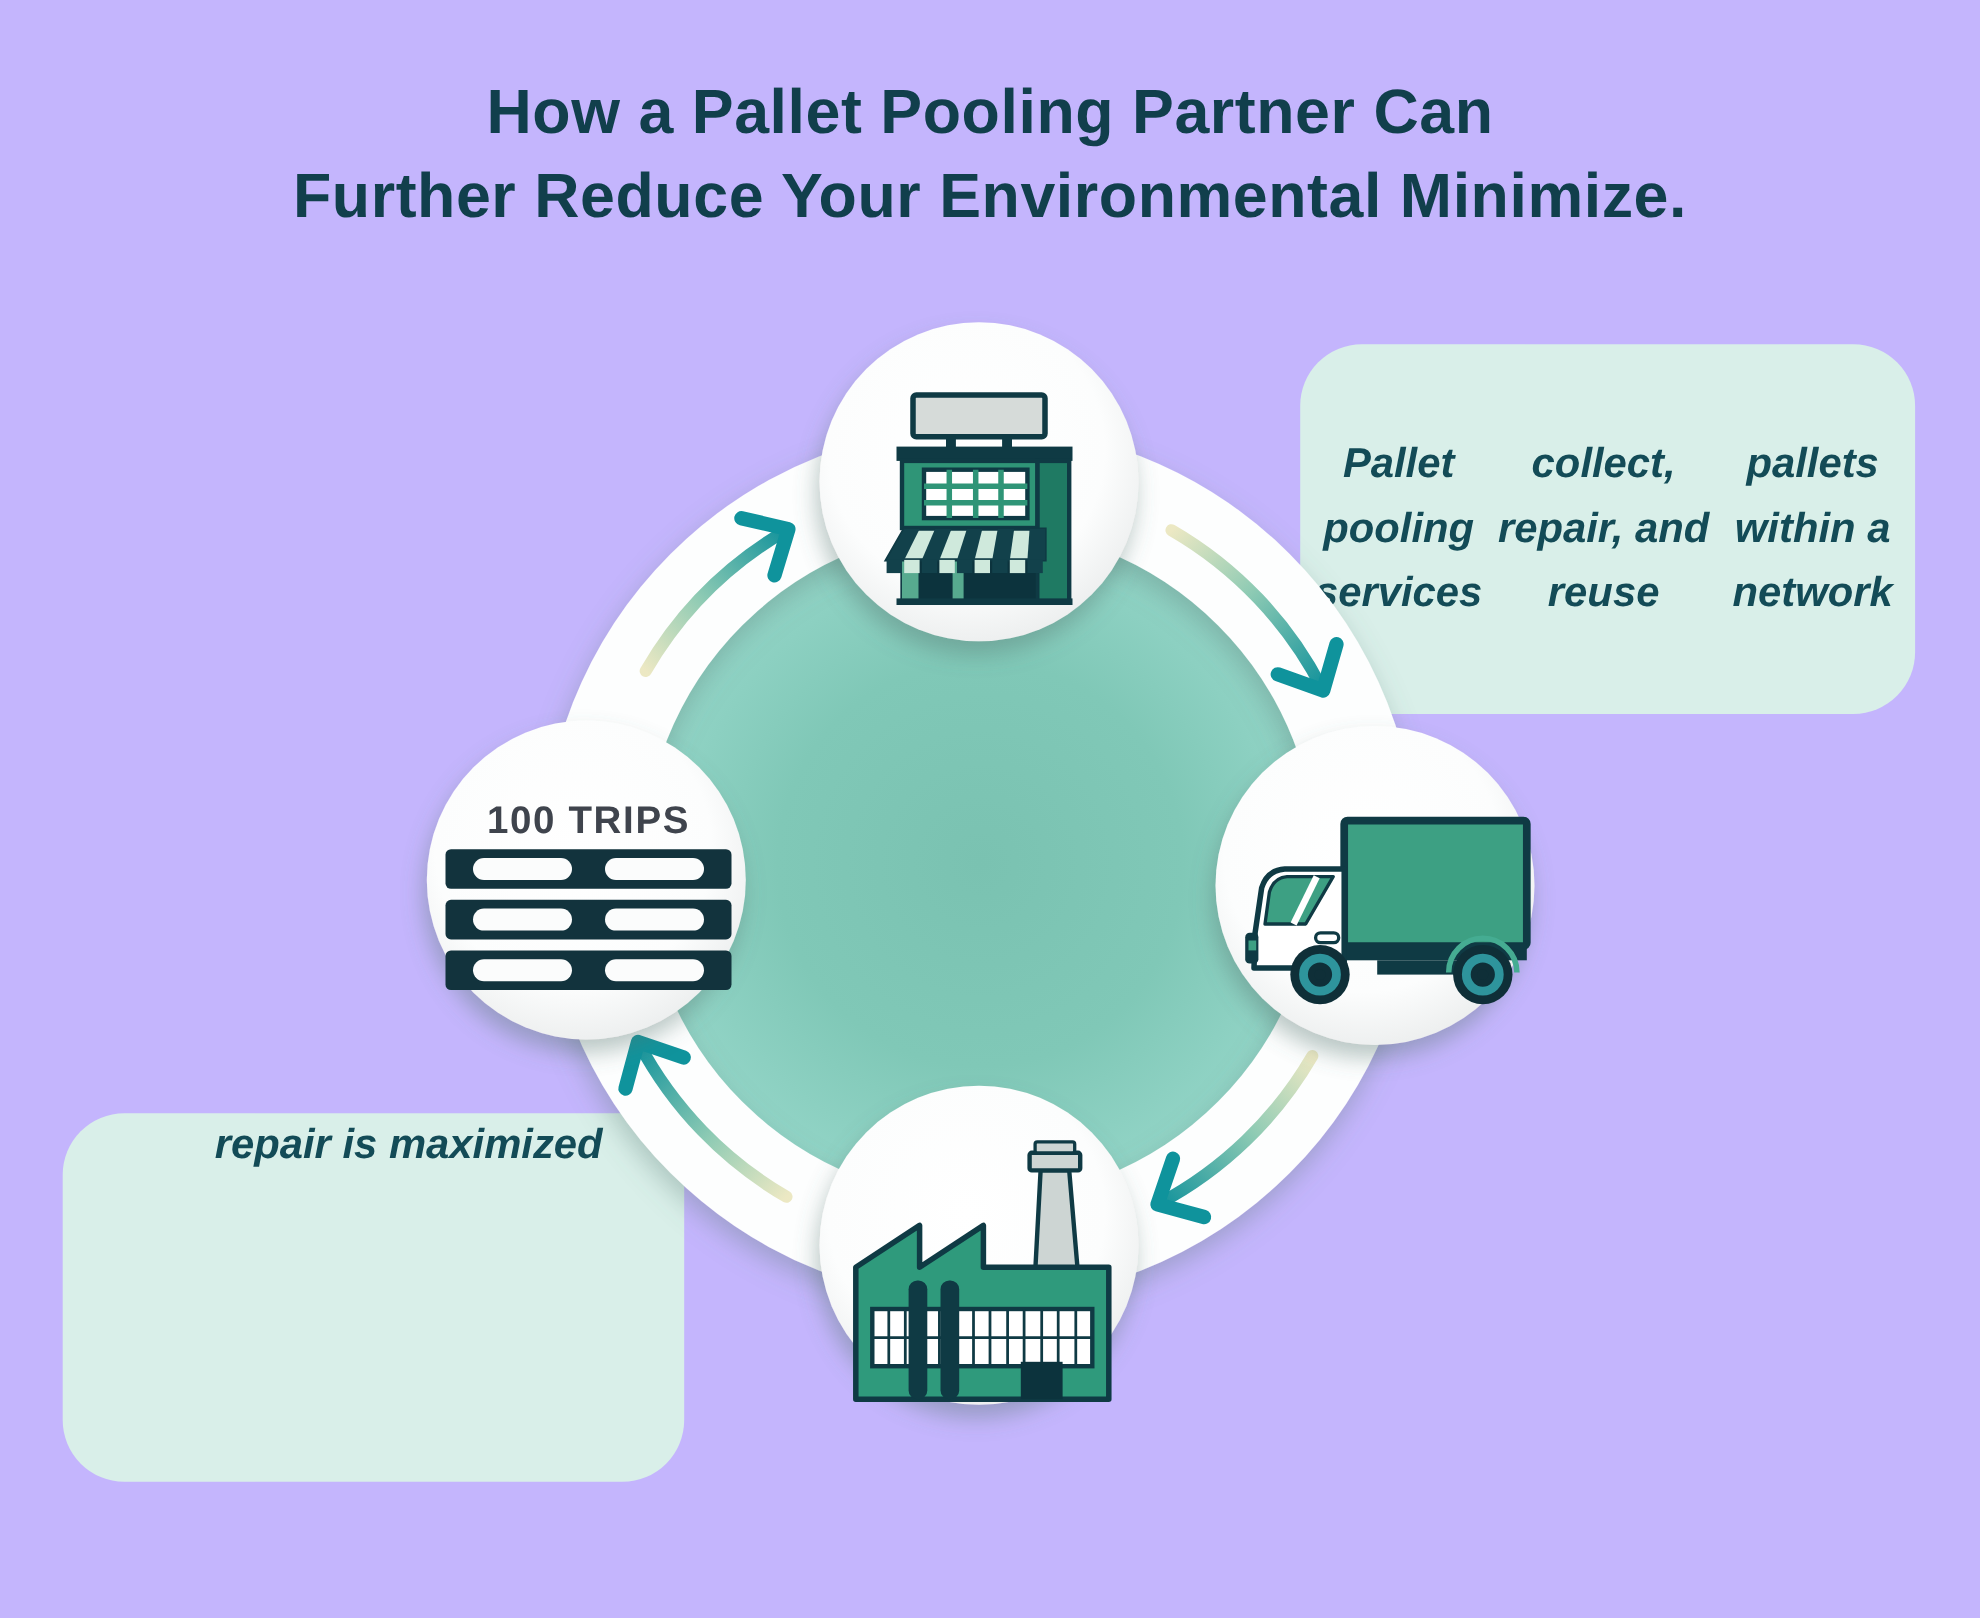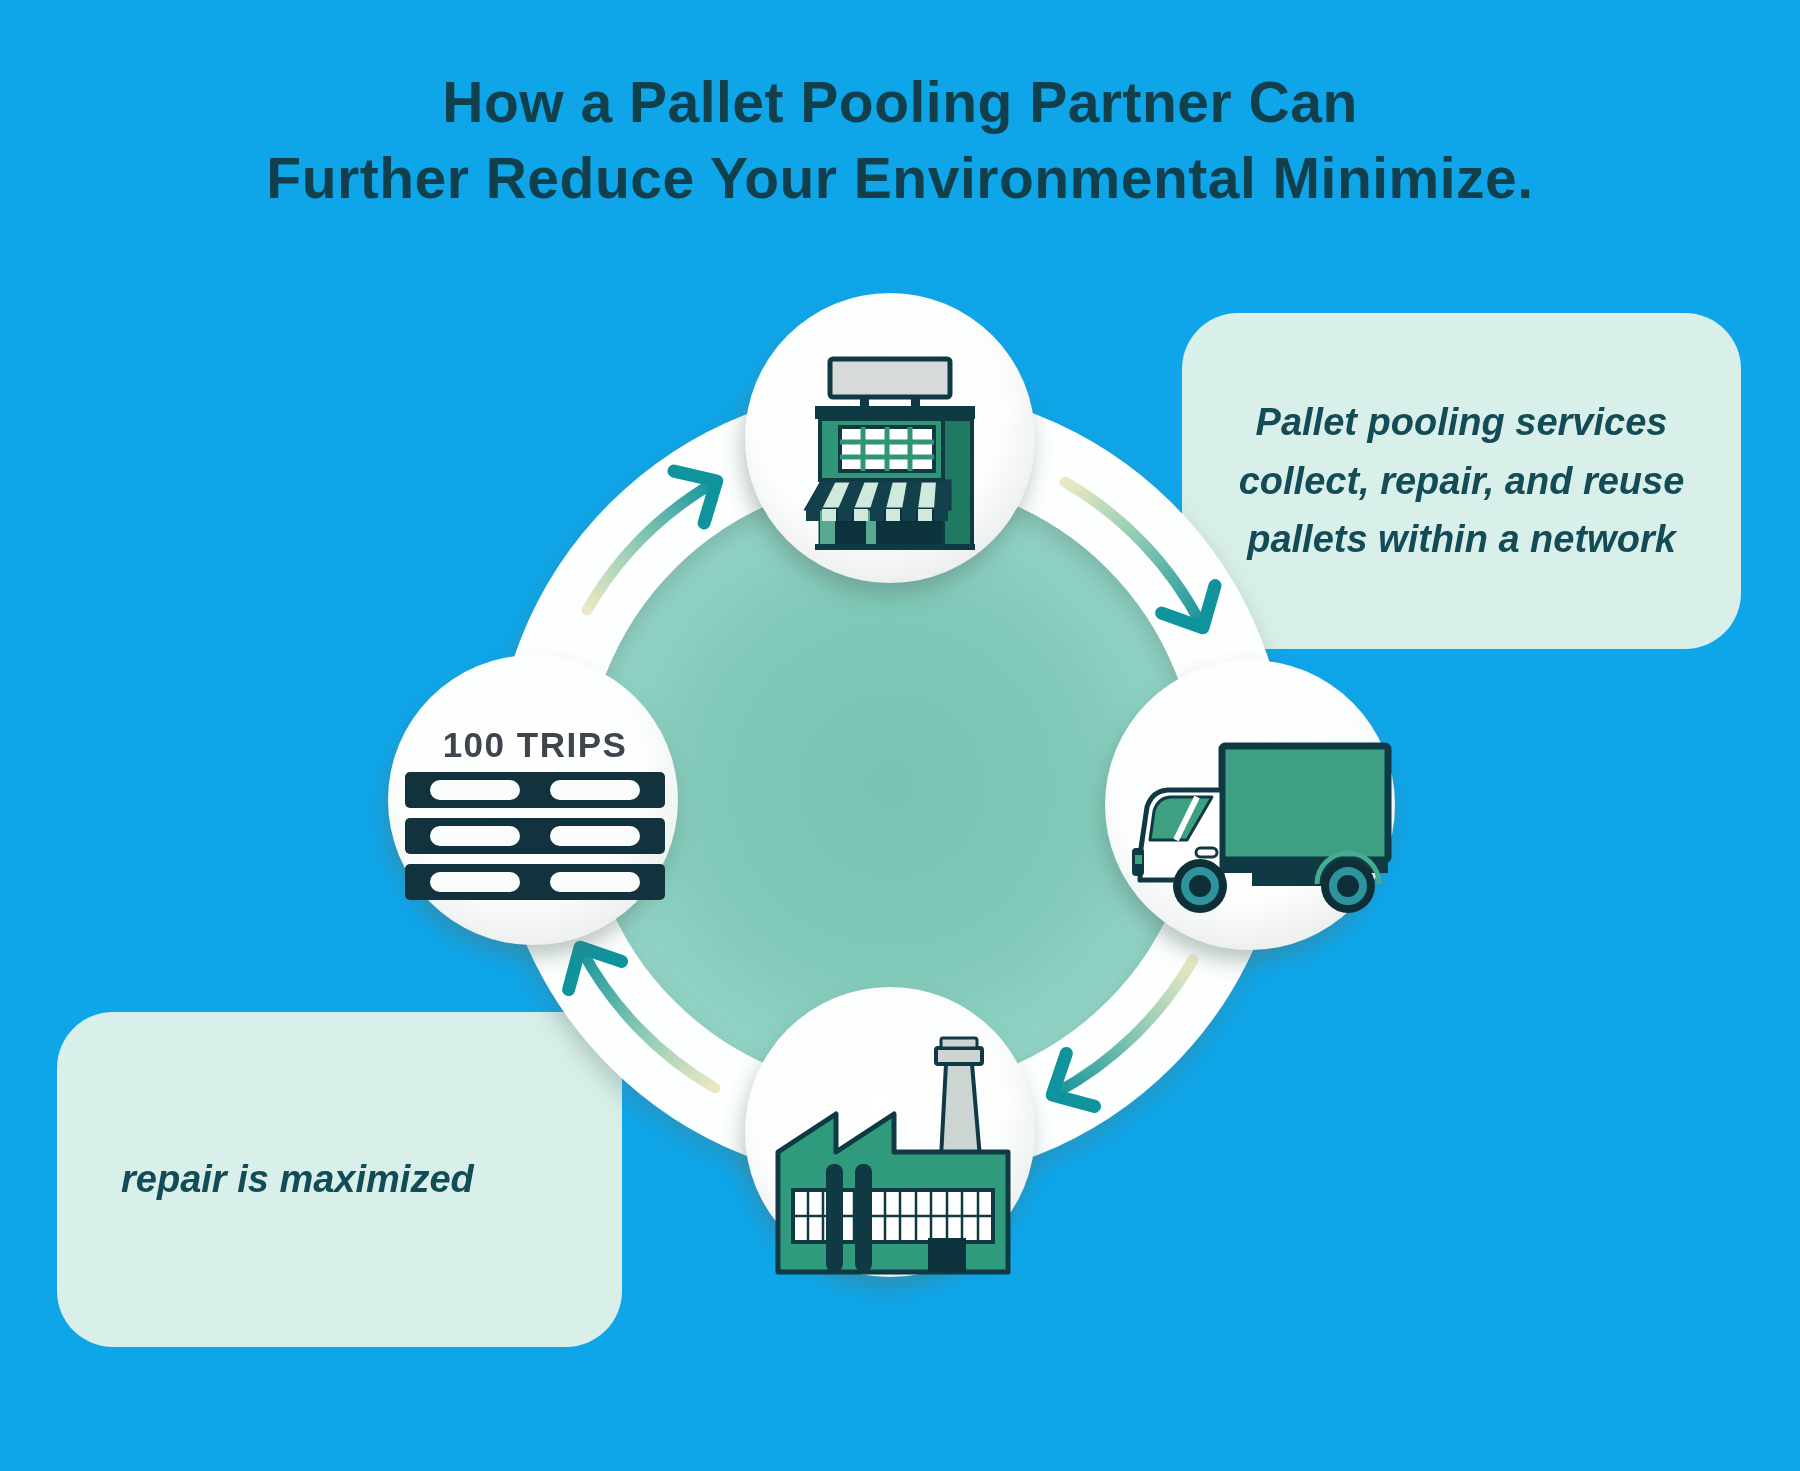--- a/index.html
+++ b/index.html
@@ -1,31 +1,31 @@
 <!DOCTYPE html>
 <html><head>
 <meta charset="utf-8">
 <style>
   html,body{margin:0;padding:0;background:#9ad7ca;}
   .canvas{
     position:relative;width:1800px;height:1471px;overflow:hidden;
-    background:#0ea5e9;
+    background:#c4b5fd;
     font-family:"Liberation Sans","DejaVu Sans",sans-serif;
   }
   .title{
     position:absolute;top:64px;left:0;width:100%;margin:0;
     text-align:center;color:#113f4c;font-weight:bold;
     font-size:57px;line-height:1.34;letter-spacing:.5px;
   }
   .t-line{display:block;}
   .diagram{position:absolute;left:0;top:0;z-index:2;}
   .callout{
     position:absolute;z-index:1;background:#d9efe9;border-radius:56px;
     color:#134b57;font-style:italic;font-weight:bold;
-    display:flex;flex-direction:column;justify-content:center;align-items:center;
+    display:flex;flex-direction:row;justify-content:center;align-items:center;
     font-size:38px;line-height:1.55;box-sizing:border-box;text-align:center;
   }
   .callout-tr{left:1182px;top:313px;width:559px;height:336px;}
   .callout-br{left:1182px;top:1012px;width:560px;height:334px;}
   .callout-bl{left:57px;top:1012px;width:565px;height:335px;align-items:flex-start;padding-left:64px;text-align:left;}
   .trips-label{
     font-family:"Liberation Sans","DejaVu Sans",sans-serif;
     font-weight:bold;font-size:35px;letter-spacing:1.5px;fill:#3f444d;
   }
 </style>

